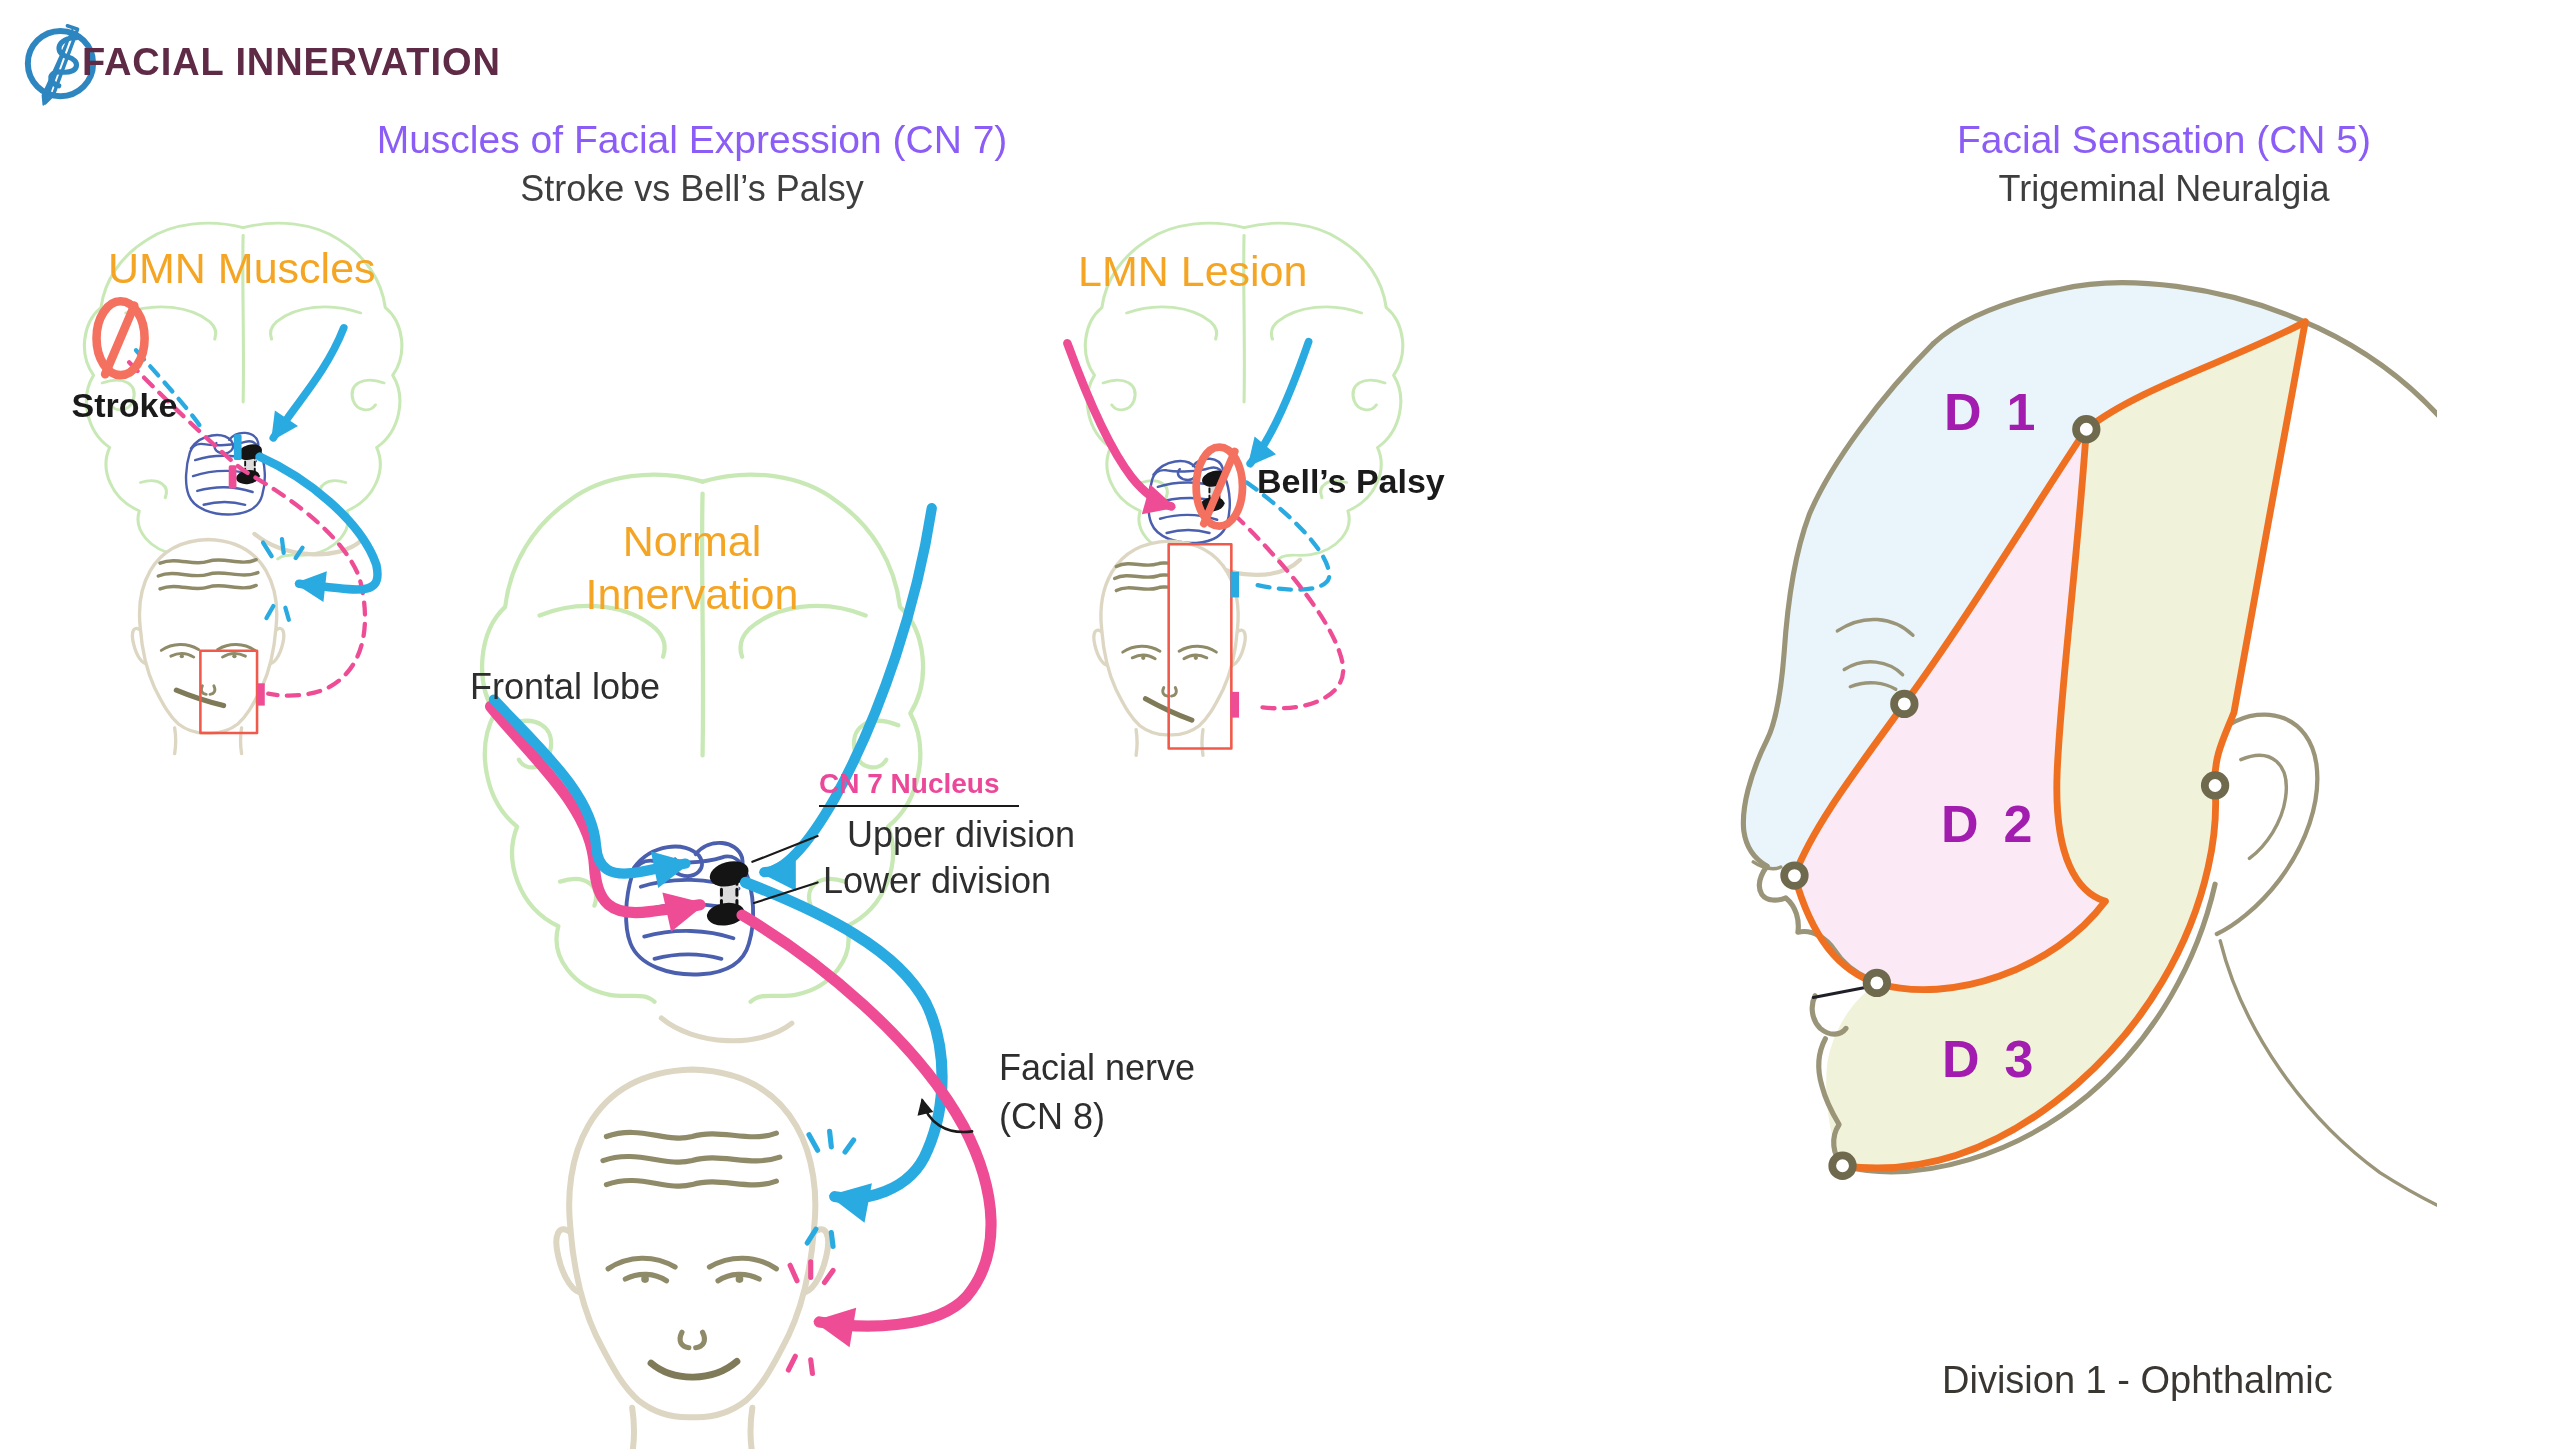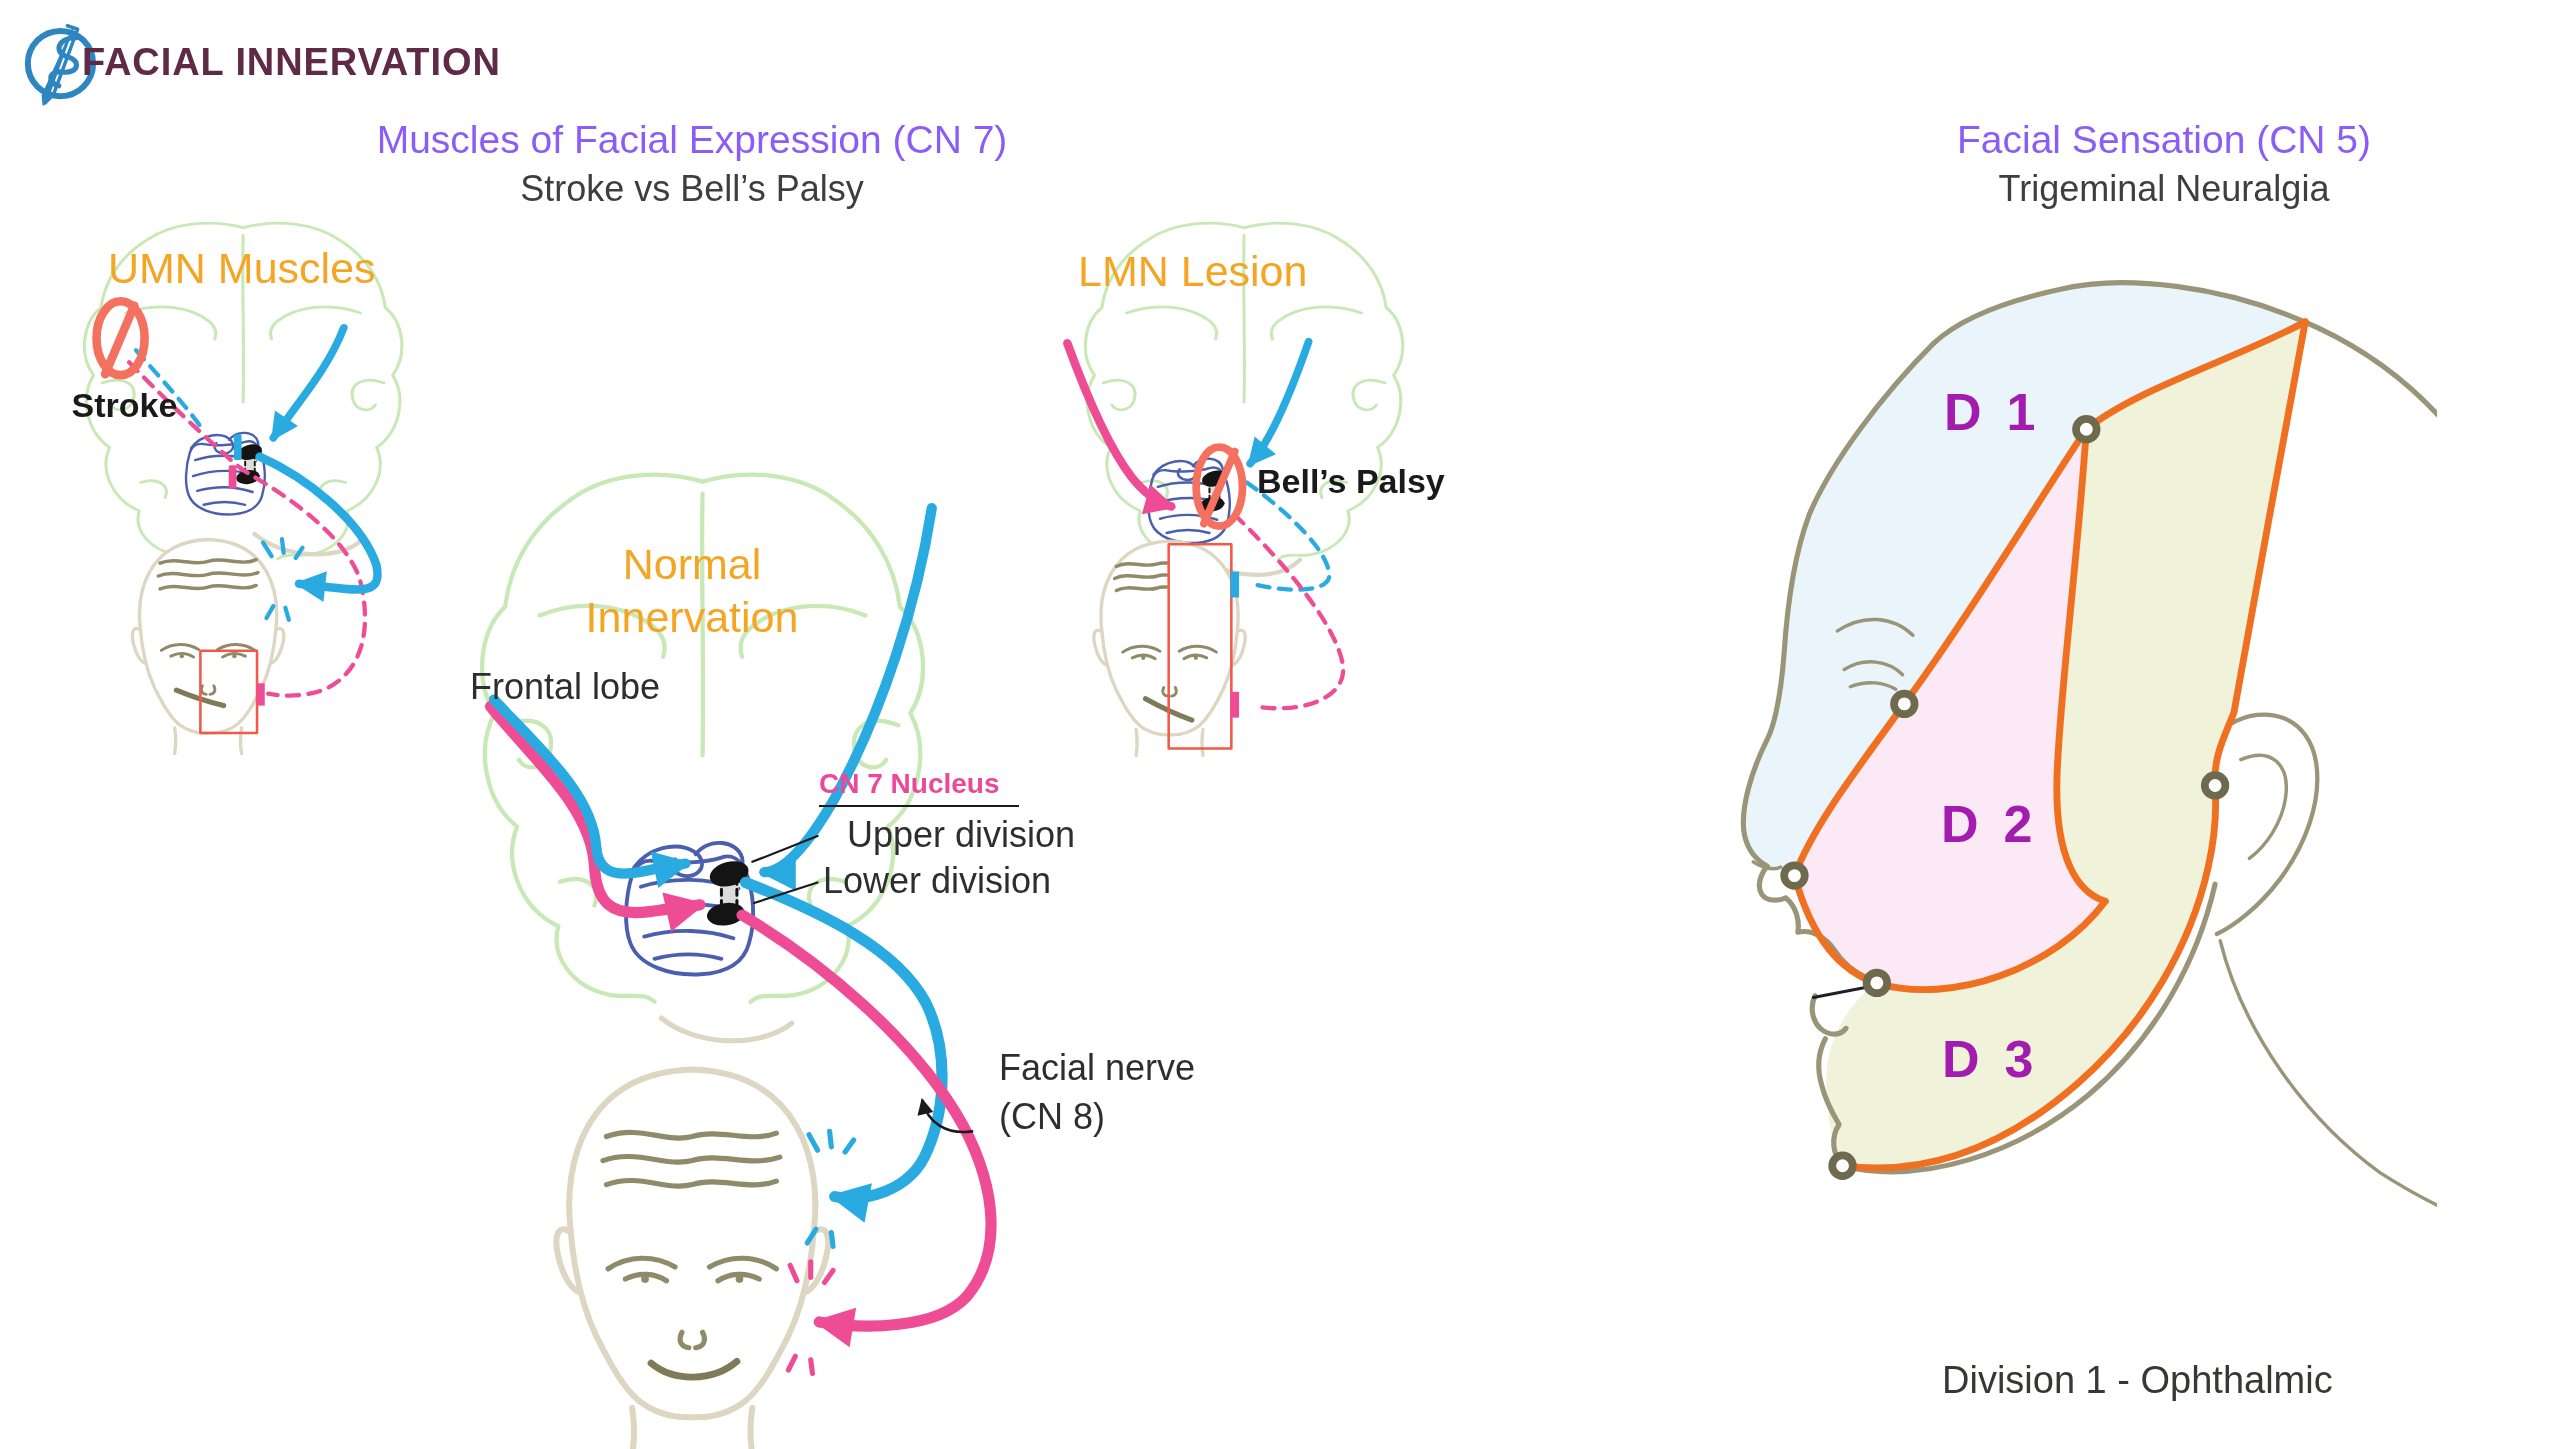--- a/index.html
+++ b/index.html
@@ -10,21 +10,21 @@
   .app-title{left:82px;top:41px;font-size:38px;font-weight:700;letter-spacing:0.9px;color:#5E2A46;}
   .sec-title{font-size:39px;font-weight:500;color:#8b5cf6;transform:translateX(-50%);}
   .sec-sub{font-size:36px;font-weight:300;color:#3E3E3E;transform:translateX(-50%);}
   .left-title{left:692px;top:118px;}
   .left-sub{left:692px;top:168px;}
   .right-title{left:2164px;top:118px;}
   .right-sub{left:2164px;top:168px;}
   .orange-h{font-size:43px;font-weight:500;color:#F5A524;}
   .umn-h{left:108px;top:244px;}
   .lmn-h{left:1078px;top:247px;}
-  .normal-h{left:692px;top:538px;text-align:center;transform:translateX(-50%);line-height:1.24;}
+  .normal-h{left:692px;top:515px;text-align:center;transform:translateX(-50%);line-height:1.24;}
   .lesion{font-size:34px;font-weight:700;color:#1A1A1A;}
   .stroke-l{left:27.5px;top:386px;margin-left:44px;}
   .bells-l{left:1257px;top:462px;}
   .anno{font-size:36px;font-weight:400;color:#2E2E2E;margin-left:25px;}
   .frontal{left:445px;top:666px;}
   .nucleus-t{left:819px;top:768px;font-size:28px;font-weight:700;color:#ec4899;
              border-bottom:2.6px solid #1a1a1a;padding:0 19px 5.2px 0;}
   .upper-d{left:822px;top:814px;}
   .lower-d{left:798px;top:860px;}
   .fnerve{left:974px;top:1044px;line-height:1.35;}

